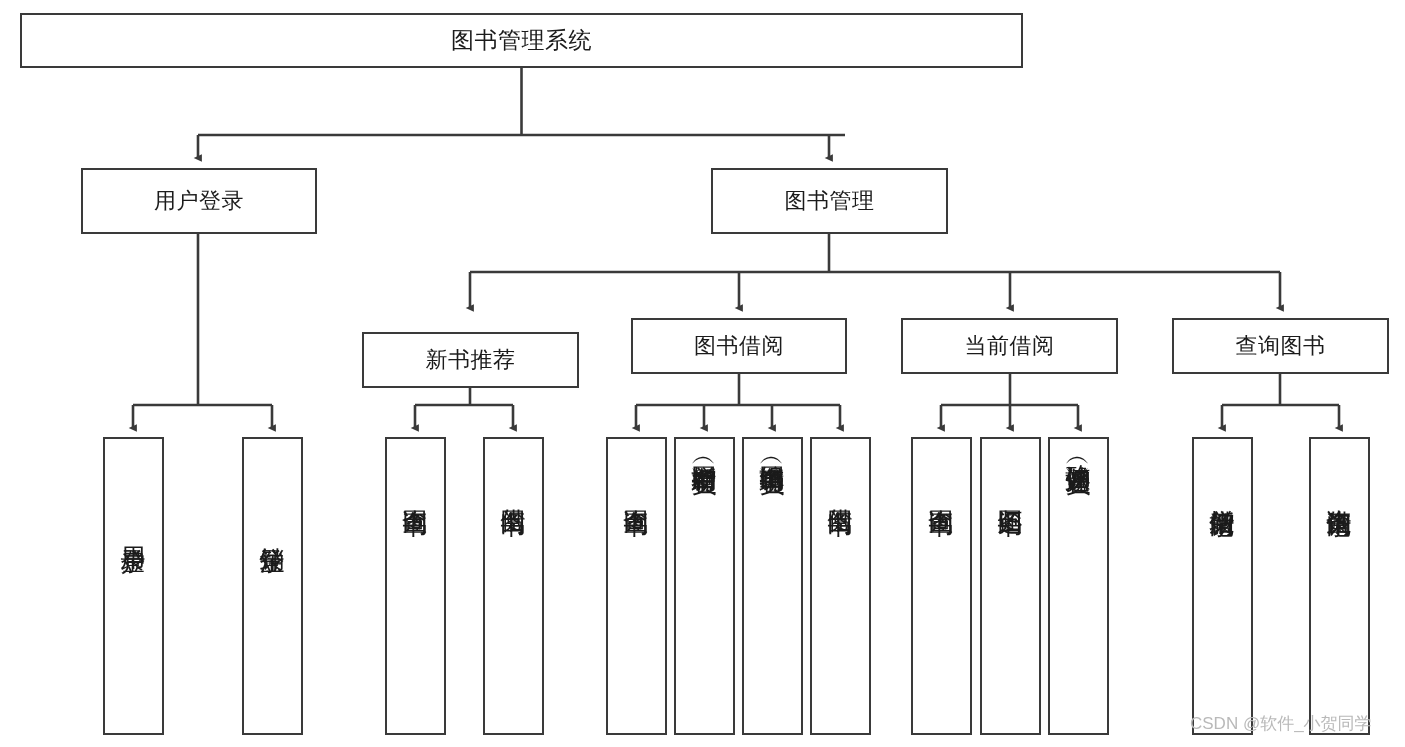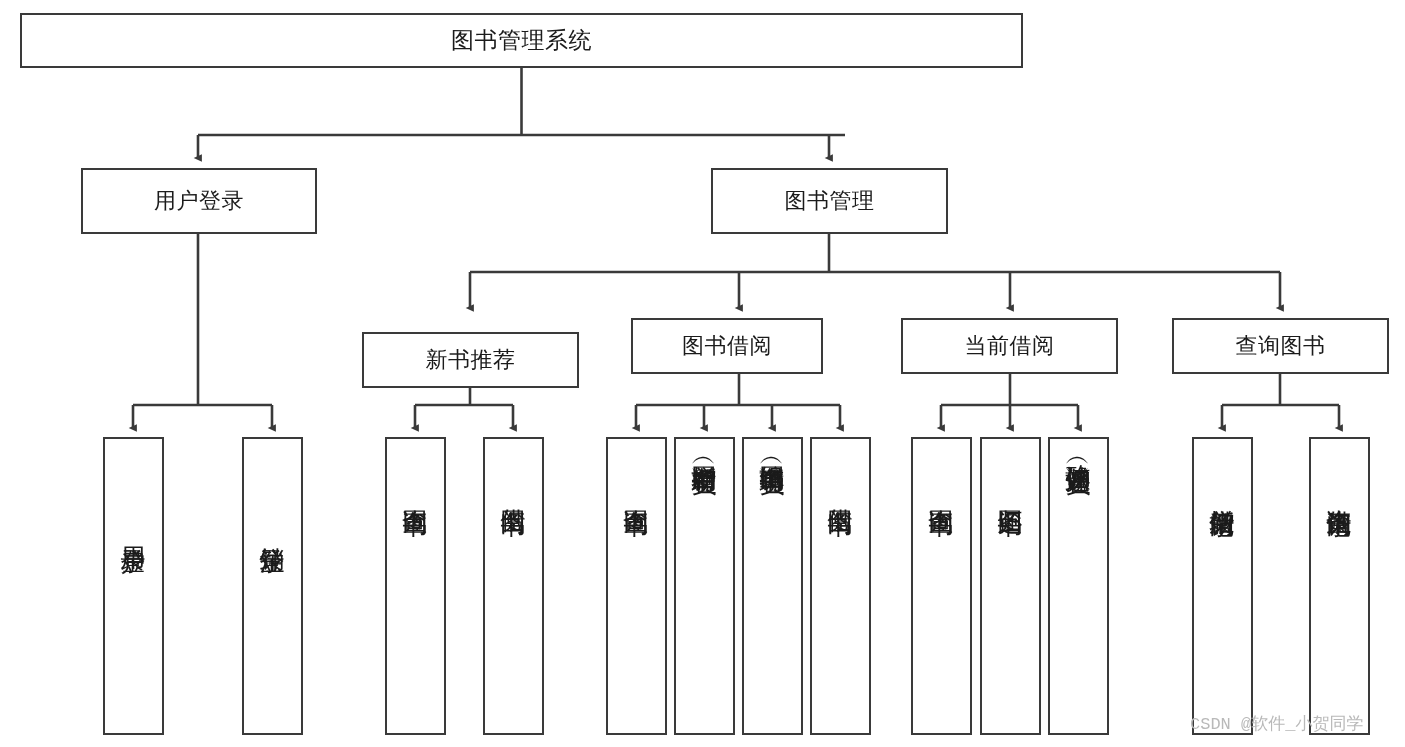--- a/index.html
+++ b/index.html
@@ -65,21 +65,21 @@
     z-index:1;
     pointer-events:none;
   }
   .watermark{
     position:absolute;
     left:1190px;top:712px;
     font-size:17px;
     color:#b9b9b9;
     white-space:nowrap;
     z-index:3;
-    font-family:Liberation Mono, monospace;
+    font-family:Liberation Sans, sans-serif;
   }
 </style>
 </head>
 <body>
 
 <div id="diagram">
 
   <svg class="wires" viewBox="0 0 1405 747">
     <defs>
       <marker id="arrow" markerWidth="9" markerHeight="9" refX="4.2" refY="4.3" orient="auto" markerUnits="userSpaceOnUse">
@@ -139,21 +139,21 @@
   </div>
 
   <div class="node horiz" style="left:711px;top:168px;width:237px;height:66px;">
     <span class="label">图书管理</span>
   </div>
 
   <div class="node horiz" style="left:362px;top:318px;width:217px;height:56px;margin-top:14px;">
     <span class="label">新书推荐</span>
   </div>
 
-  <div class="node horiz" style="left:631px;top:318px;width:192px;height:56px;">
+  <div class="node horiz" style="left:631px;top:318px;width:216px;height:56px;">
     <span class="label">图书借阅</span>
   </div>
 
   <div class="node horiz" style="left:901px;top:318px;width:217px;height:56px;text-align:center;">
     <span class="label">当前借阅</span>
   </div>
 
   <div class="node horiz" style="left:1172px;top:318px;width:217px;height:56px;">
     <span class="label">查询图书</span>
   </div>

